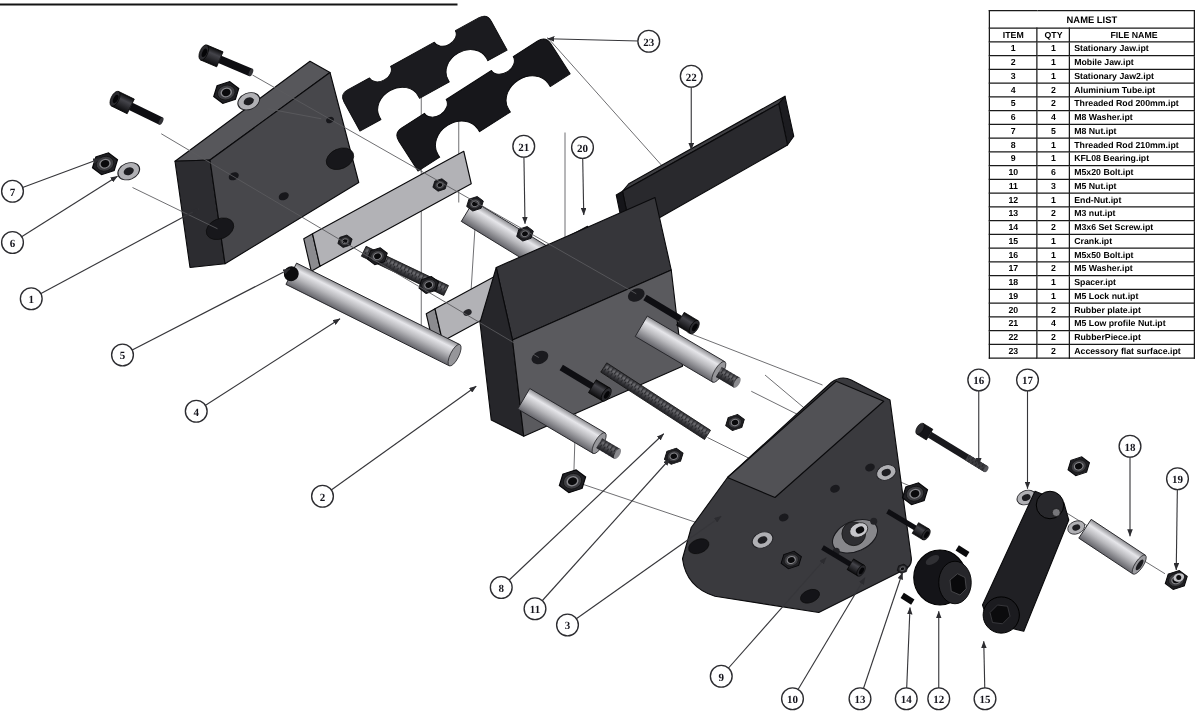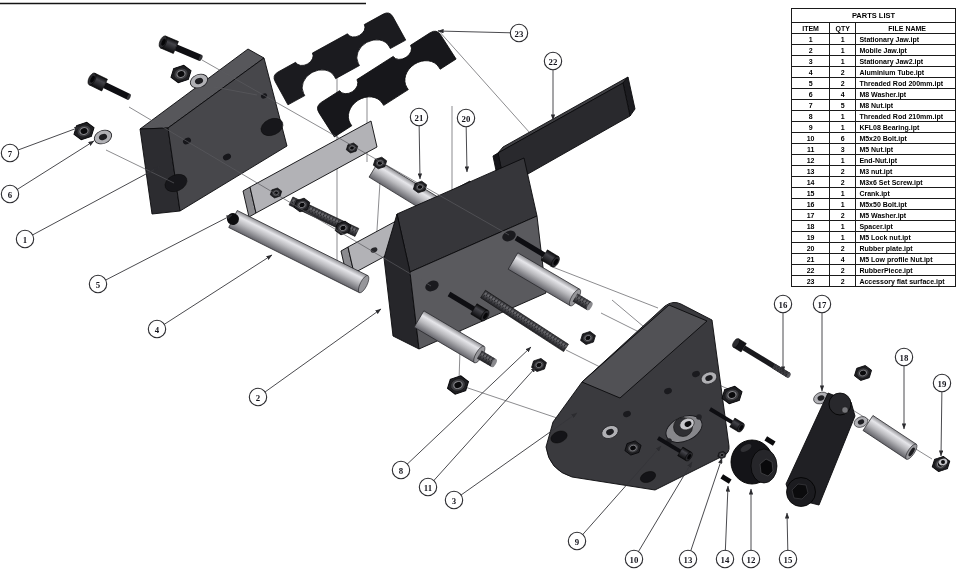--- a/index.html
+++ b/index.html
@@ -405,21 +405,21 @@
 </svg>
 
 <table id="parts-table">
   <colgroup>
         <col style="width:38px">
         <col style="width:26px">
         <col style="width:99px">
       </colgroup>
   <thead>
     <tr class="title-row">
-      <th colspan="3">PARTS LIST</th>
+      <th colspan="3">NAME LIST</th>
     </tr>
     <tr>
       <th class="c0">ITEM</th>
       <th class="c1">QTY</th>
       <th class="c2" style="text-align:center">FILE NAME</th>
     </tr>
   </thead>
   <tbody>
         <tr>
           <td class="c0">1</td>

